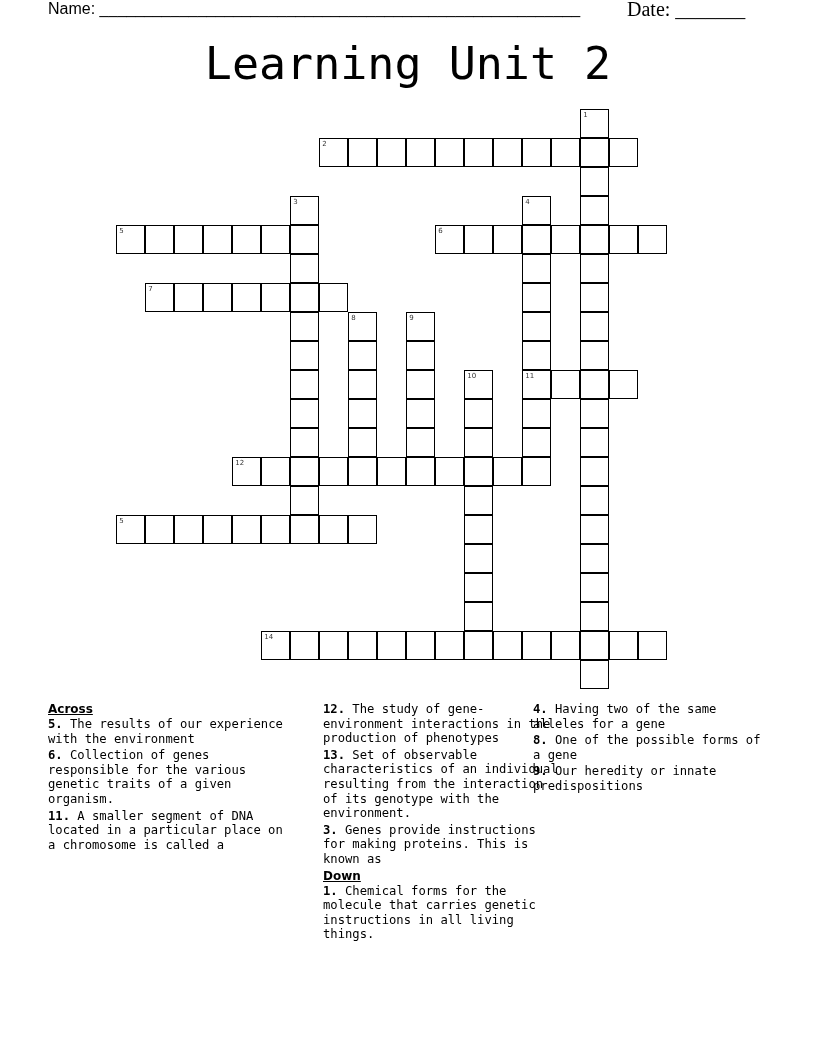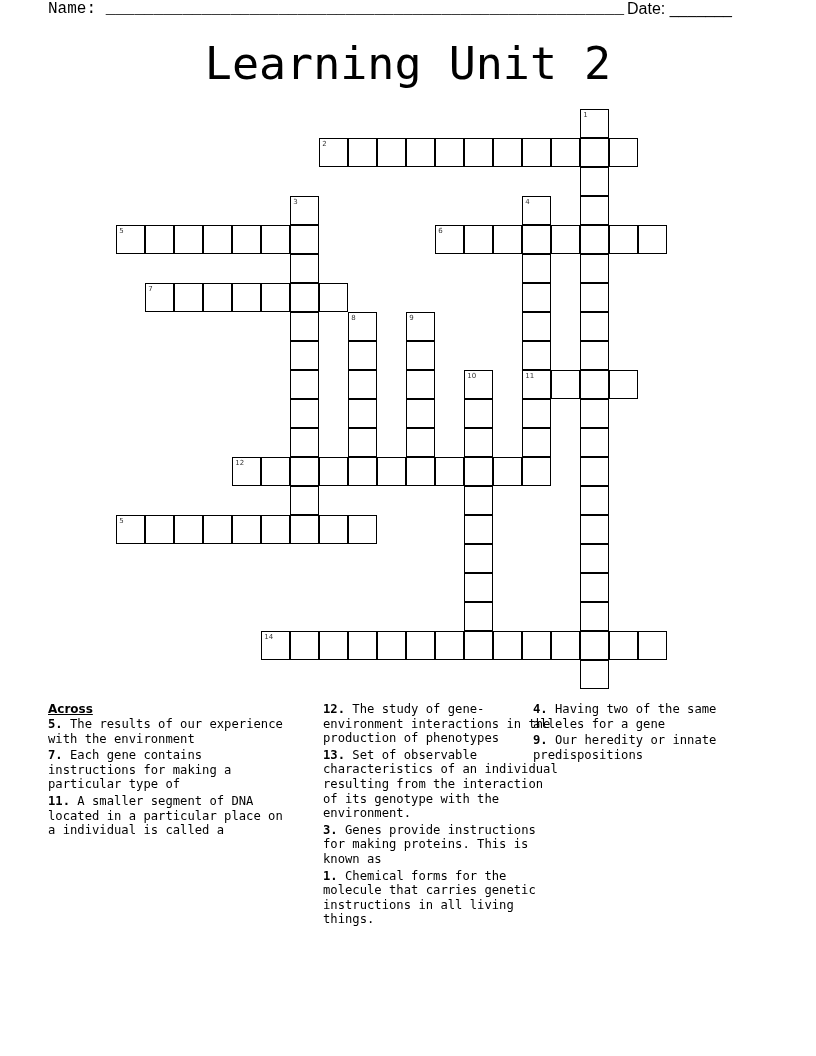--- a/index.html
+++ b/index.html
@@ -1,18 +1,18 @@
 <!DOCTYPE html>
 <html><head>
 <meta charset="utf-8">
 <style>
   html, body { margin: 0; padding: 0; background: #ffffff; }
   body { width: 816px; height: 1056px; position: relative; overflow: hidden; color: #000; }
-  .header-line { position: absolute; top: 0; left: 48px; font-family: Liberation Mono, monospace; font-size: 16px; line-height: 18px; }
-  .date-line { position: absolute; top: 0; left: 627px; font-family: Liberation Sans, sans-serif; font-size: 16px; line-height: 18px; }
+  .header-line { position: absolute; top: 0; left: 48px; font-family: Liberation Sans, sans-serif; font-size: 16px; line-height: 18px; }
+  .date-line { position: absolute; top: 0; left: 627px; font-family: Liberation Serif, serif; font-size: 20px; line-height: 18px; }
   .title { position: absolute; top: 36px; left: 0; width: 816px; text-align: center; font-family: "DejaVu Sans Mono", monospace; font-size: 45px; line-height: 56px; }
   .grid { position: absolute; left: 117px; top: 110px; width: 580px; height: 580px; }
   .cell { position: absolute; width: 29px; height: 29px; box-sizing: border-box; border: 1.5px solid #000; background: #fff; margin-left: -0.75px; margin-top: -0.75px; }
   .cell .num { position: absolute; top: 1px; left: 2px; font-family: "DejaVu Sans", sans-serif; font-size: 7px; line-height: 8px; color: #333; }
   .clues { position: absolute; top: 702px; font-family: "DejaVu Sans Mono", monospace; font-size: 12.2px; line-height: 14.6px; }
   .col1 { left: 48px; width: 236px; }
   .col2 { left: 291px; width: 236px; margin-left: 32px; }
   .col3 { left: 533px; width: 240px; }
   .heading { font-family: "DejaVu Sans", sans-serif; font-weight: bold; text-decoration: underline; font-size: 12px; line-height: 15px; }
   .clue { margin-bottom: 2px; }
@@ -179,27 +179,29 @@
     <div class="cell" style="left: 377px; top: 522px;"></div>
     <div class="cell" style="left: 406px; top: 522px;"></div>
     <div class="cell" style="left: 435px; top: 522px;"></div>
     <div class="cell" style="left: 493px; top: 522px;"></div>
     <div class="cell" style="left: 522px; top: 522px;"></div>
   </div>
 
 <div class="clues col1">
   <div class="heading">Across</div>
   <div class="clue"><b>5.</b> <span>The results of our experience with the environment</span></div>
-  <div class="clue"><b>7.</b> <span>Each gene contains instructions for making a particular type of</span></div>
-  <div class="clue"><b>11.</b> <span>A smaller segment of DNA located in a particular place on a individual is called a</span></div>
+  <div class="clue"><b>6.</b> <span>Collection of genes responsible for the various genetic traits of a given organism.</span></div>
+  <div class="clue"><b>11.</b> <span>A smaller segment of DNA located in a particular place on a chromosome is called a</span></div>
 </div>
 
 <div class="clues col2">
   <div class="clue"><b>12.</b> <span>The study of gene-environment interactions in the production of phenotypes</span></div>
   <div class="clue"><b>13.</b> <span>Set of observable characteristics of an individual resulting from the interaction of its genotype with the environment.</span></div>
   <div class="clue"><b>3.</b> <span>Genes provide instructions for making proteins. This is known as</span></div>
+  <div class="heading">Down</div>
   <div class="clue"><b>1.</b> <span>Chemical forms for the molecule that carries genetic instructions in all living things.</span></div>
 </div>
 
 <div class="clues col3">
   <div class="clue"><b>4.</b> <span>Having two of the same alleles for a gene</span></div>
+  <div class="clue"><b>8.</b> <span>One of the possible forms of a gene</span></div>
   <div class="clue"><b>9.</b> <span>Our heredity or innate predispositions</span></div>
 </div>
 
 </body></html>

